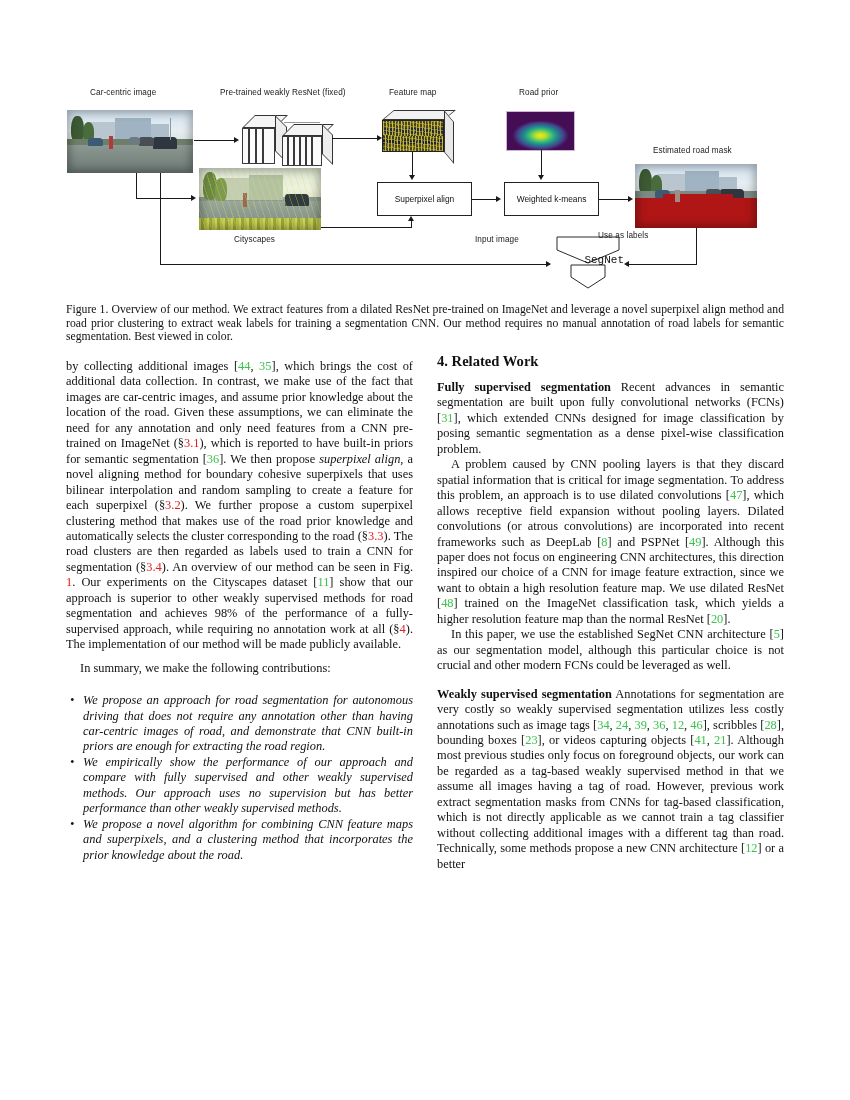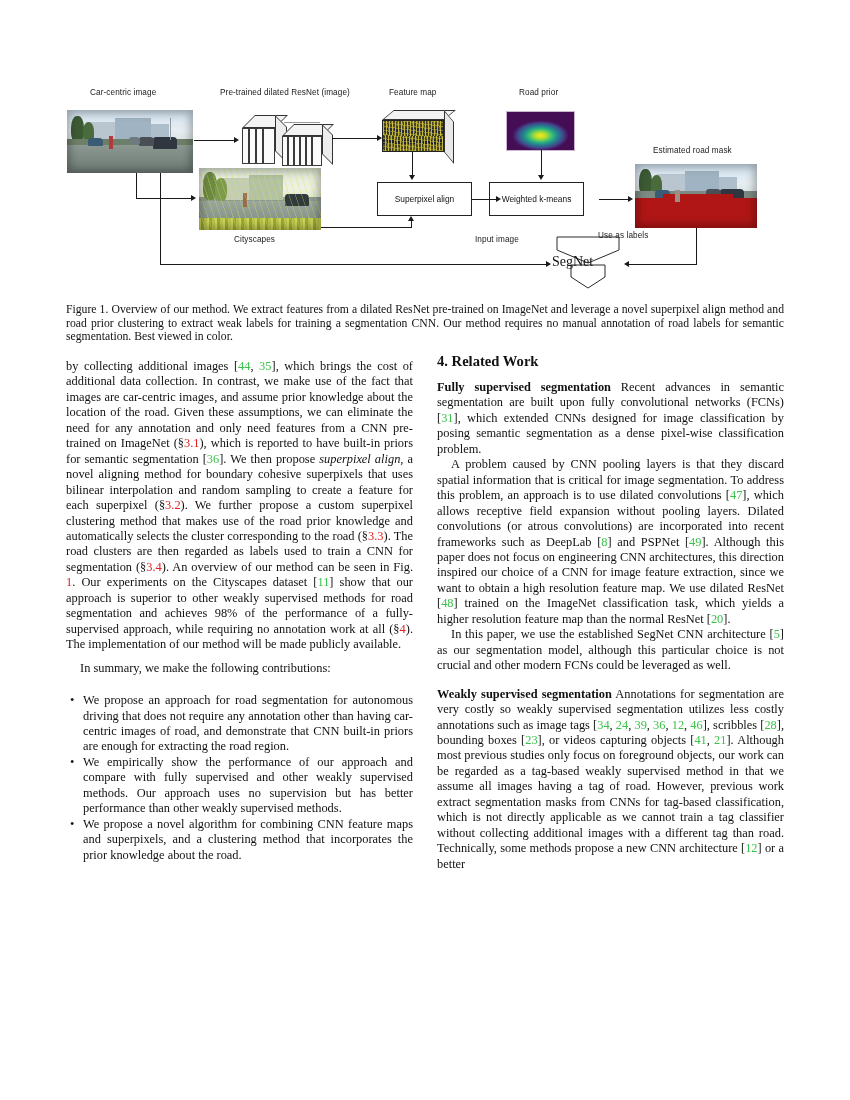--- a/index.html
+++ b/index.html
@@ -172,24 +172,24 @@
     position: absolute;
     background: #fbfbfb;
     border: 1px solid #3a3a3a;
     box-sizing: border-box;
   }
 
   
   .segnet-wrap { position: absolute; }
   .segnet-txt {
     position: absolute;
-    font-family: Liberation Serif, serif;
-    font-size: 14px;
+    font-family: Liberation Mono, monospace;
+    font-size: 11px;
     width: 100%;
-    text-align: left;
+    text-align: right;
   }
 
   
   #caption {
     position: absolute;
     left: 66px;
     top: 303px;
     width: 718px;
     font-size: 11.7px;
     line-height: 13.6px;
@@ -223,20 +223,21 @@
   .gap-lg { height: 17px; }
 
   .cite { color: #3ac14a; }
   .ref  { color: #e02020; }
   em { font-style: italic; }
 
   ul.contrib {
     margin: 0;
     padding: 0 0 0 17px;
     list-style: none;
+    font-style: italic;
   }
   ul.contrib li {
     position: relative;
     margin: 0 0 0 0;
     text-align: justify;
   }
   ul.contrib li::before {
     content: "•";
     position: absolute;
     left: -13px;
@@ -244,21 +245,21 @@
   }
 </style>
 </head>
 <body>
 
 <div class="page">
 
   <div id="figure">
 
     <div class="fig-label" style="left:26px; top:0px;">Car-centric image</div>
-    <div class="fig-label" style="left:156px; top:0px;">Pre-trained dilated ResNet (image)</div>
+    <div class="fig-label" style="left:156px; top:0px;">Pre-trained weakly ResNet (fixed)</div>
     <div class="fig-label" style="left:325px; top:0px;">Feature map</div>
     <div class="fig-label" style="left:455px; top:0px;">Road prior</div>
     <div class="fig-label" style="left:589px; top:58px;">Estimated road mask</div>
 
     <div class="photo" style="left:3px; top:22px; width:126px; height:63px;">
       <div class="sky"></div>
       <div class="bldg" style="left:22px; top:12px; width:26px; height:20px; background:#b9c6cf;"></div>
       <div class="bldg" style="left:48px; top:8px; width:36px; height:24px; background:#9fb3c2;"></div>
       <div class="bldg" style="left:84px; top:14px; width:18px; height:18px; background:#aebecb;"></div>
       <div class="tree" style="left:4px; top:6px; width:13px; height:26px;"></div>
@@ -331,21 +332,21 @@
       <div class="car" style="left:20px; top:26px; width:15px; height:8px; background:#3b5a74;"></div>
       <div class="car" style="left:85px; top:25px; width:24px; height:12px;"></div>
       <div class="car" style="left:71px; top:25px; width:15px; height:9px; background:#4a4f56;"></div>
       <div style="position:absolute; left:0; top:34px; width:100%; height:30px; background:#b01616;"></div>
       <div style="position:absolute; left:28px; top:30px; width:70px; height:6px; background:#b01616;"></div>
       <div style="position:absolute; left:40px; top:26px; width:5px; height:12px; background:#9e8e86;"></div>
       <div class="vignette"></div>
     </div>
 
     <div class="fig-box" style="left:313px; top:94px; width:95px; height:34px;">Superpixel align</div>
-    <div class="fig-box" style="left:425px; top:94px; width:95px; height:34px;">Weighted k-means</div>
+    <div class="fig-box" style="left:440px; top:94px; width:95px; height:34px;">Weighted k-means</div>
 
     <div class="segnet-wrap" style="left:488px; top:148px; width:72px; height:56px;">
       <svg width="72" height="56" viewBox="0 0 72 56">
         <polygon points="4,2 68,2 68,12 50,28 50,54 22,54 22,28 4,12" fill="#ffffff" stroke="#333" stroke-width="1" style="display:none"></polygon>
         <path d="M5,1 L67,1 L67,14 L36,27 L5,14 Z" fill="#fff" stroke="#2b2b2b" stroke-width="1"></path>
         <path d="M19,29 L53,29 L53,41 L36,52 L19,41 Z" fill="#fff" stroke="#2b2b2b" stroke-width="1"></path>
         <line x1="5" y1="1" x2="5" y2="41" stroke="#2b2b2b" stroke-width="1" opacity="0"></line>
       </svg>
       <div class="segnet-txt" style="top:18px;">SegNet</div>
     </div>

